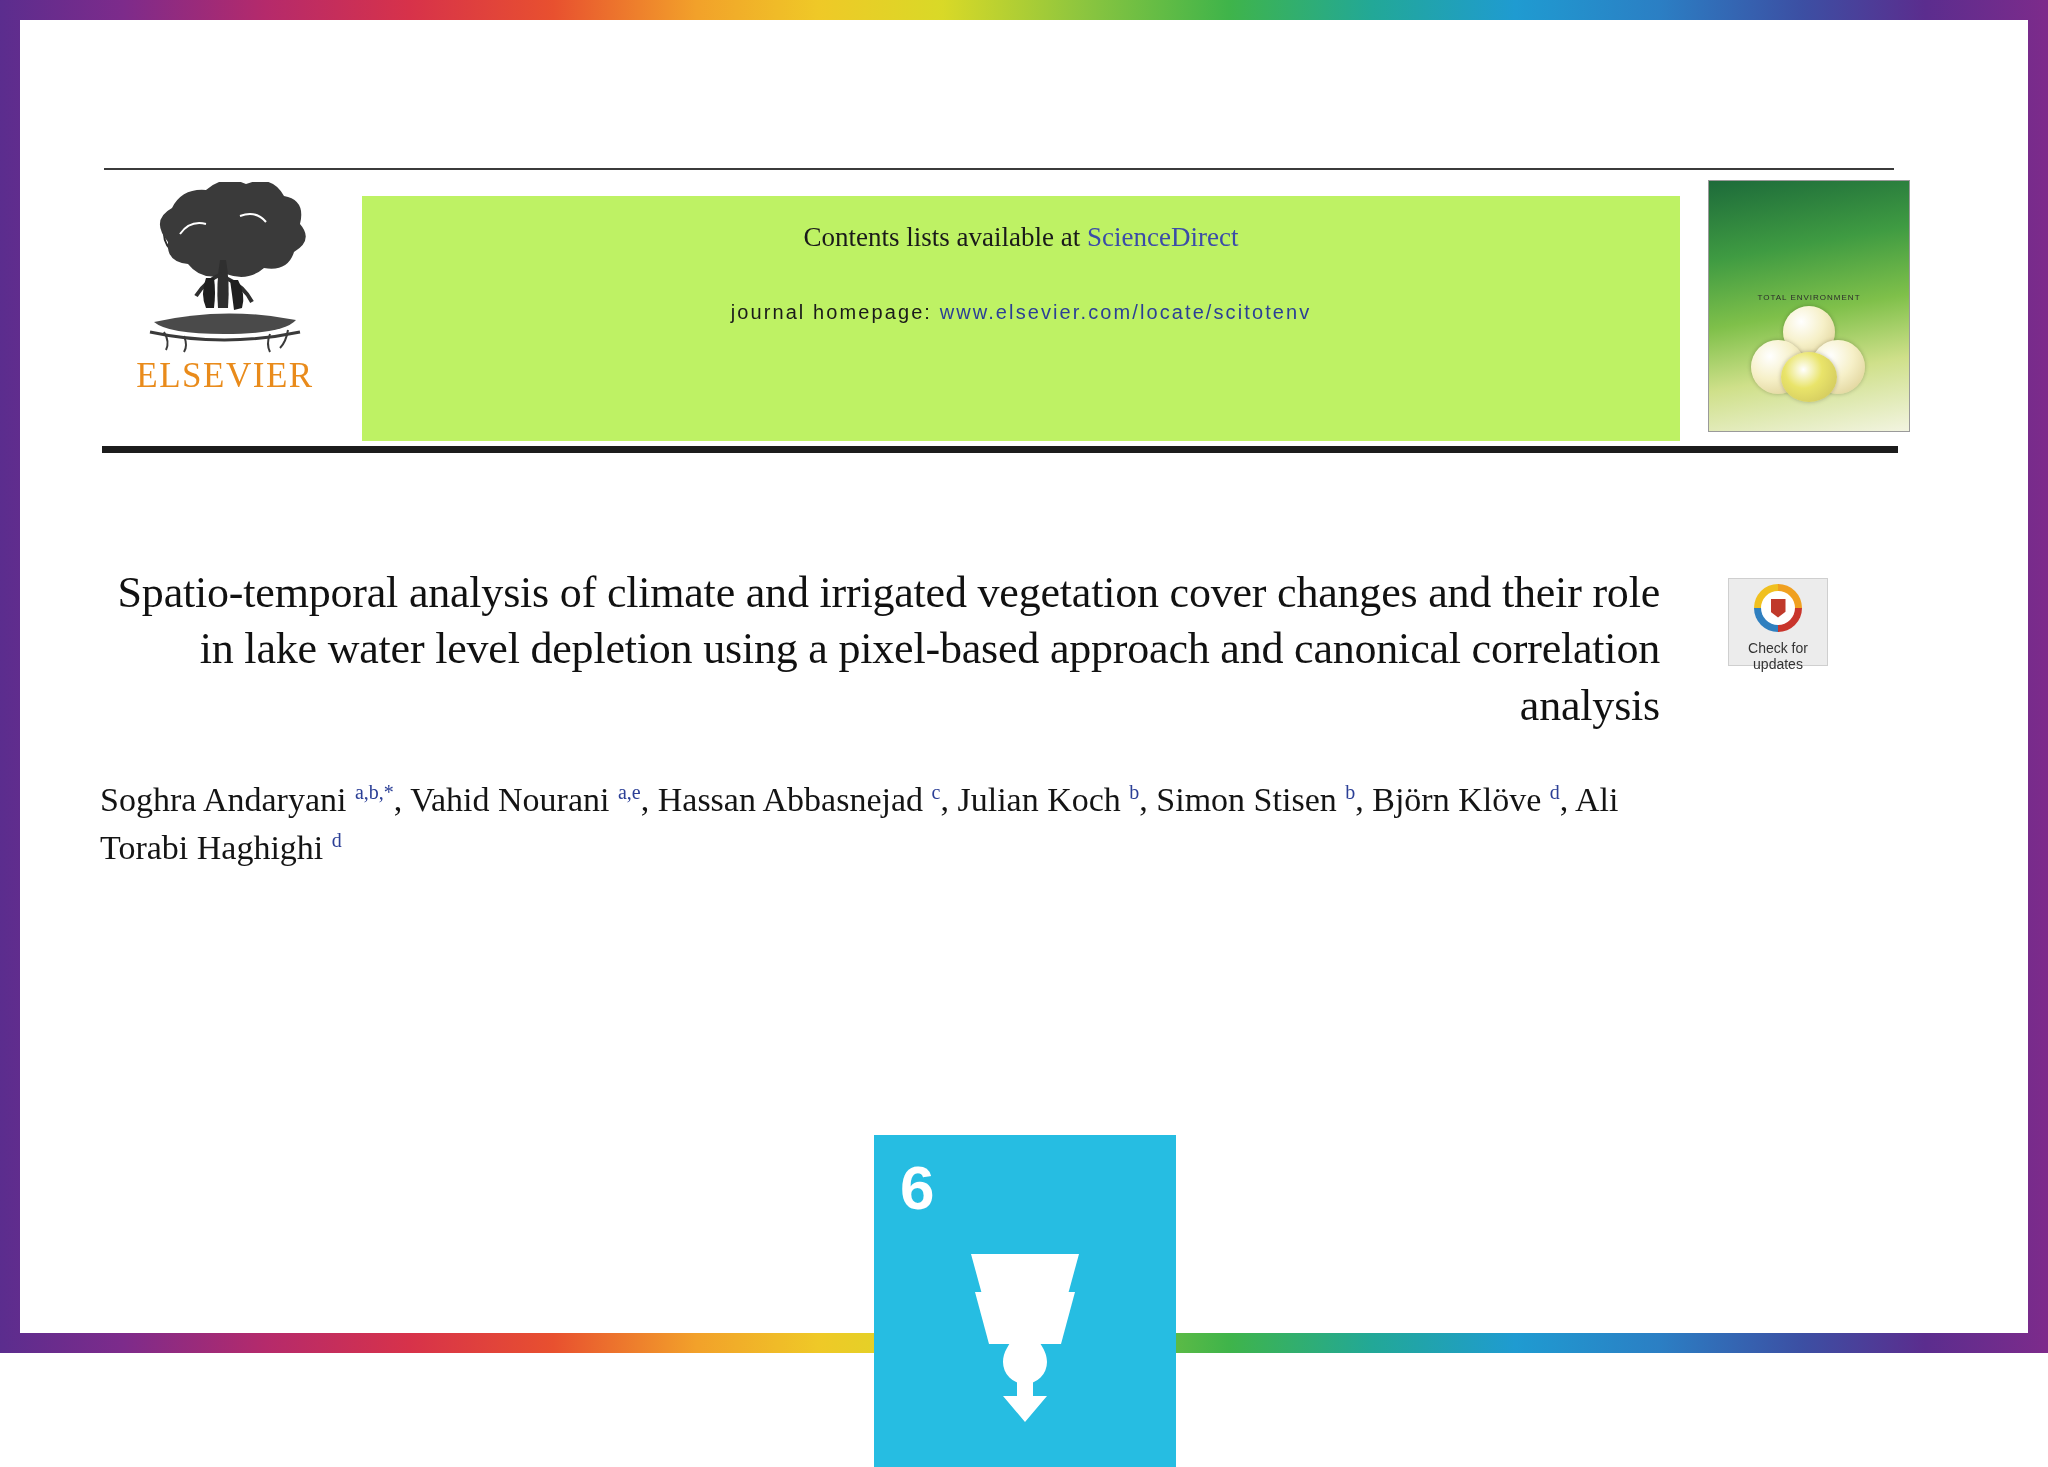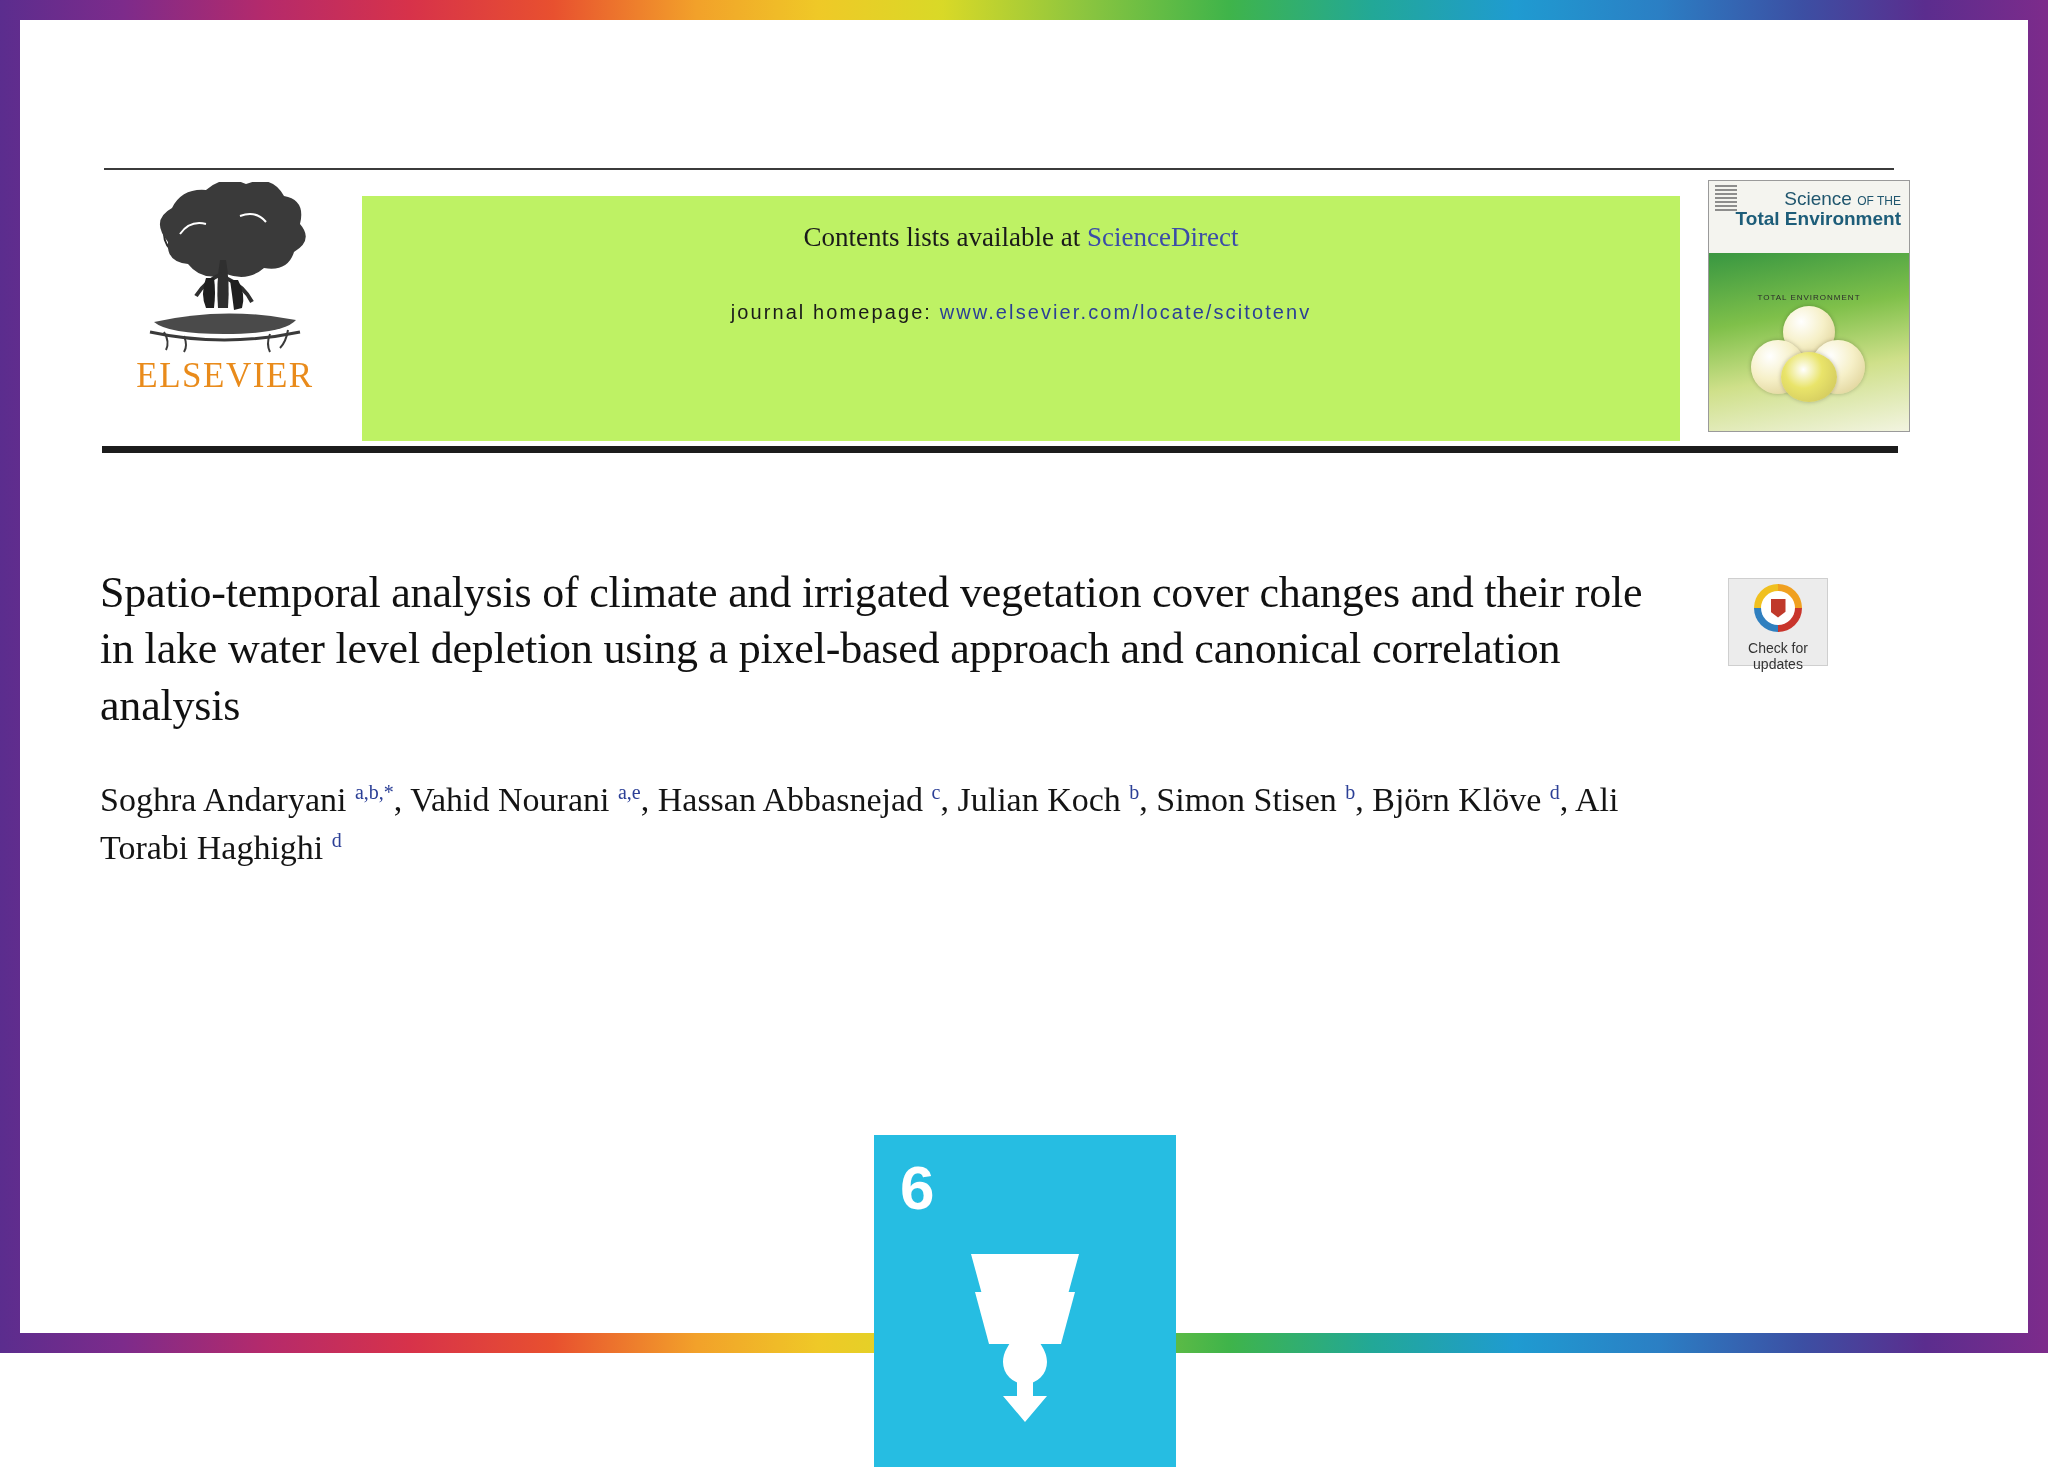--- a/index.html
+++ b/index.html
@@ -178,20 +178,21 @@
     top: 565px;
     width: 1560px;
   }
   .article-title {
     font-size: 44px;
     line-height: 1.28;
     color: #111;
     font-weight: normal;
     margin: 0;
     letter-spacing: -0.2px;
+    text-align: right;
   }
 
   .authors {
     margin-top: 42px;
     font-size: 34px;
     line-height: 1.42;
     color: #141414;
   }
   .authors sup {
     font-size: 20px;
@@ -320,27 +321,20 @@
     <div class="contents-box">
       <div class="contents-line">
         <span>Contents lists available at </span><a href="#">ScienceDirect</a>
       </div>
       <div class="homepage-line">
         <span>journal homepage: </span><span class="url">www.elsevier.com/locate/scitotenv</span>
       </div>
     </div>
 
     <div class="cover-thumb">
-      <div class="cover-top">
-        <div class="cover-elsevier-mini"></div>
-        <div class="cover-title">
-          <div class="l1"><span>Science </span><span class="small">OF THE</span></div>
-          <div class="l2">Total Environment</div>
-        </div>
-      </div>
       <div class="cover-inner-label">TOTAL ENVIRONMENT</div>
       <div class="cover-orbs">
         <div class="orb" style="left:34px; top:0px; width:52px; height:52px;"></div>
         <div class="orb" style="left:2px; top:34px; width:54px; height:54px;"></div>
         <div class="orb" style="left:62px; top:34px; width:54px; height:54px;"></div>
         <div class="orb" style="left:32px; top:46px; width:56px; height:50px; background:radial-gradient(circle at 40% 35%, #ffffff 0%, #e9e46a 40%, #c9bf5a 100%);"></div>
       </div>
     </div>
   </div>
 

